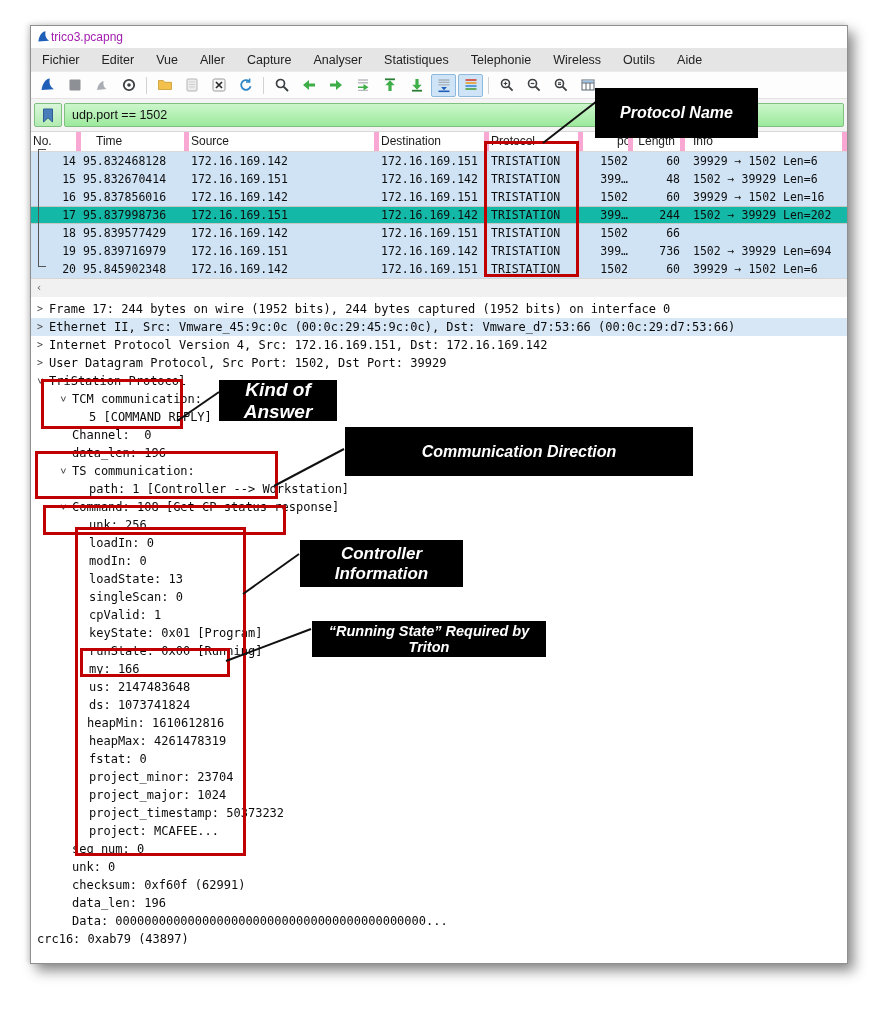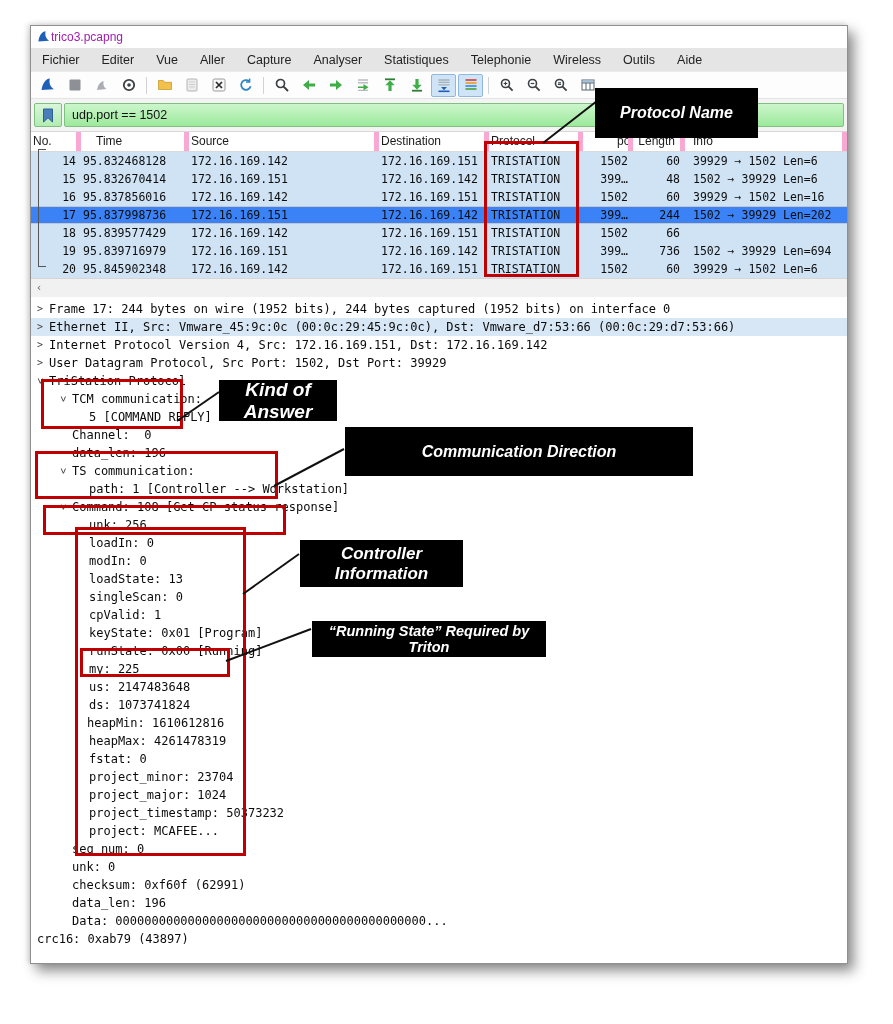--- a/index.html
+++ b/index.html
@@ -25,21 +25,21 @@
              background:linear-gradient(#d9f6d9,#b2ecb2);border:1px solid #7fbf7f;border-radius:2px;}
   .fbookmark svg{width:12px;height:15px;}
   .finput{flex:1;height:22px;display:flex;align-items:center;padding-left:7px;font-size:12.5px;color:#111;
           background:linear-gradient(#ccf6cc,#9ce99c);border:1px solid #7fbf7f;border-radius:2px;}
   
   .plist{font-family:"DejaVu Sans Mono",monospace;font-size:11.5px;}
   .pgrid{display:grid;grid-template-columns:50px 108px 190px 110px 94px 50px 52px 1fr;}
   .phead{height:19px;line-height:19px;font-family:"Liberation Sans",sans-serif;font-size:12px;color:#1a1a1a;background:#fff;border-bottom:1px solid #d9d9d9;}
   .phead .hc{padding-left:2px;border-right:5px solid #f9a8d4;white-space:nowrap;overflow:hidden;}
   .prow{height:18px;line-height:18px;background:#d0e3f5;color:#0d0d0d;white-space:nowrap;}
-  .prow.sel{background:#3b82f6;box-shadow:inset 0 1px 0 #c6c6c6,inset 0 -1px 0 #c6c6c6;}
+  .prow.sel{background:#14b8a6;box-shadow:inset 0 1px 0 #c6c6c6,inset 0 -1px 0 #c6c6c6;}
   .prow div{overflow:hidden;}
   .c-r{text-align:right;padding-right:5px;}
   .c-l{padding-left:2px;}
   .hscroll{height:18px;background:#f1f1f1;border-top:1px solid #d6d6d6;display:flex;align-items:center;}
   .scroll-arrow{width:16px;text-align:center;color:#666;font-size:11px;line-height:16px;}
   
   .details{flex:1;background:#fff;padding-top:3px;font-family:"DejaVu Sans Mono",monospace;font-size:12px;color:#0b0b0b;overflow:hidden;}
   .dline{height:18px;line-height:18px;position:relative;white-space:pre;}
   .dline.hl{background:#d8e7f6;}
   .arr{position:absolute;top:0;width:12px;color:#444;font-size:10px;text-align:center;}
@@ -320,21 +320,21 @@
         <div class="dline"><span class="dtext" style="left: 58px;">path: 1 [Controller --&gt; Workstation]</span></div>
         <div class="dline"><span class="arr exp" style="left: 26px;">&gt;</span><span class="dtext" style="left: 41px;">Command: 108 [Get CP status response]</span></div>
         <div class="dline"><span class="dtext" style="left: 58px;">unk: 256</span></div>
         <div class="dline"><span class="dtext" style="left: 58px;">loadIn: 0</span></div>
         <div class="dline"><span class="dtext" style="left: 58px;">modIn: 0</span></div>
         <div class="dline"><span class="dtext" style="left: 58px;">loadState: 13</span></div>
         <div class="dline"><span class="dtext" style="left: 58px;">singleScan: 0</span></div>
         <div class="dline"><span class="dtext" style="left: 58px;">cpValid: 1</span></div>
         <div class="dline"><span class="dtext" style="left: 58px;">keyState: 0x01 [Program]</span></div>
         <div class="dline"><span class="dtext" style="left: 58px;">runState: 0x00 [Running]</span></div>
-        <div class="dline"><span class="dtext" style="left: 58px;">my: 225</span></div>
+        <div class="dline"><span class="dtext" style="left: 58px;">my: 166</span></div>
         <div class="dline"><span class="dtext" style="left: 58px;">us: 2147483648</span></div>
         <div class="dline"><span class="dtext" style="left: 58px;">ds: 1073741824</span></div>
         <div class="dline"><span class="dtext" style="left: 56px;">heapMin: 1610612816</span></div>
         <div class="dline"><span class="dtext" style="left: 58px;">heapMax: 4261478319</span></div>
         <div class="dline"><span class="dtext" style="left: 58px;">fstat: 0</span></div>
         <div class="dline"><span class="dtext" style="left: 58px;">project_minor: 23704</span></div>
         <div class="dline"><span class="dtext" style="left: 58px;">project_major: 1024</span></div>
         <div class="dline"><span class="dtext" style="left: 58px;">project_timestamp: 50373232</span></div>
         <div class="dline"><span class="dtext" style="left: 58px;">project: MCAFEE...</span></div>
         <div class="dline"><span class="dtext" style="left: 41px;">seq_num: 0</span></div>

